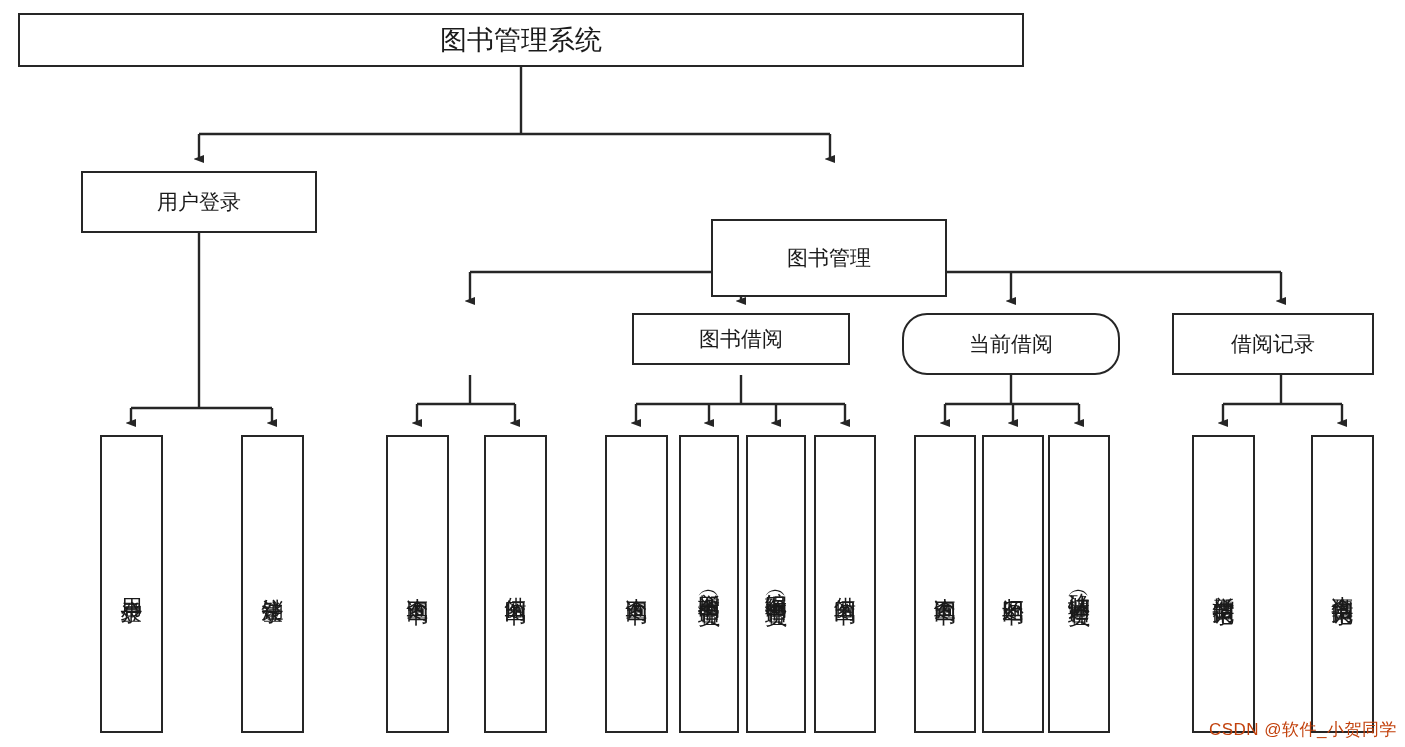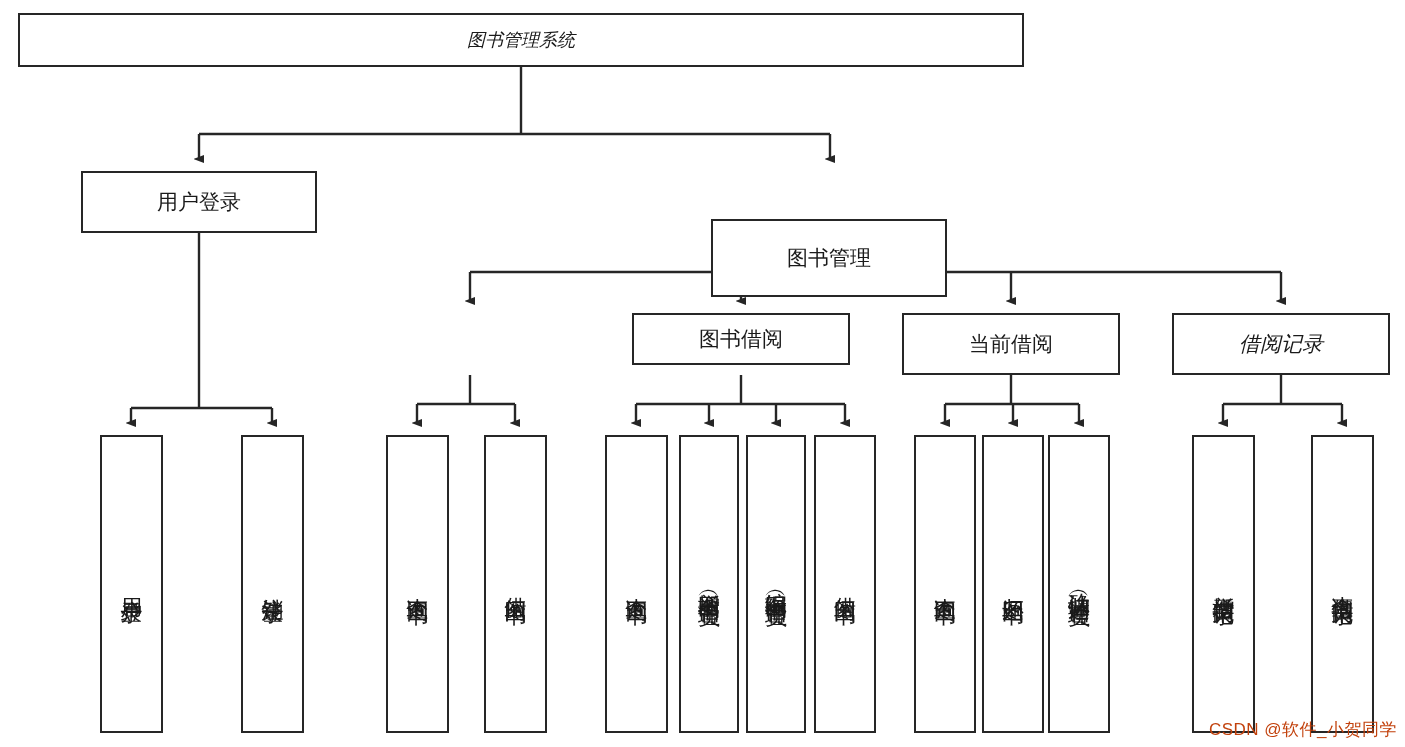--- a/index.html
+++ b/index.html
@@ -38,22 +38,21 @@
   .node .label {
     display: block;
     text-align: center;
     line-height: 1.12;
     white-space: nowrap;
   }
   .node.h .label {
     font-size: 21px;
   }
   .node.root .label {
-    font-size: 18px;
-    font-style: italic;
+    font-size: 27px;
   }
   .node.v {
     align-items: center;
     justify-content: center;
     padding: 6px 0;
   }
   .node.v .label {
     writing-mode: vertical-rl;
     text-orientation: upright;
     font-size: 22px;
@@ -132,24 +131,24 @@
   <div class="node h" style="left:81px; top:171px; width:236px; height:62px;">
     <span class="label">用户登录</span>
   </div>
   <div class="node h" style="left:711px; top:171px; width:236px; height:78px;margin-top:48px;">
     <span class="label">图书管理</span>
   </div>
 
   <div class="node h" style="left:632px; top:313px; width:218px; height:52px;">
     <span class="label">图书借阅</span>
   </div>
-  <div class="node h" style="left:902px; top:313px; width:218px; height:62px;">
+  <div class="node h" style="left:902px; top:313px; width:218px; height:62px;border-radius:25px;">
     <span class="label">当前借阅</span>
   </div>
-  <div class="node h" style="left:1172px; top:313px; width:218px; height:62px;font-style:italic;">
+  <div class="node h" style="left:1172px; top:313px; width:202px; height:62px;">
     <span class="label">借阅记录</span>
   </div>
 
   <div class="node v" style="left:100px; top:435px; width:63px; height:298px;">
     <span class="label">用户登录</span>
   </div>
   <div class="node v" style="left:241px; top:435px; width:63px; height:298px;">
     <span class="label">注销登录</span>
   </div>
 

